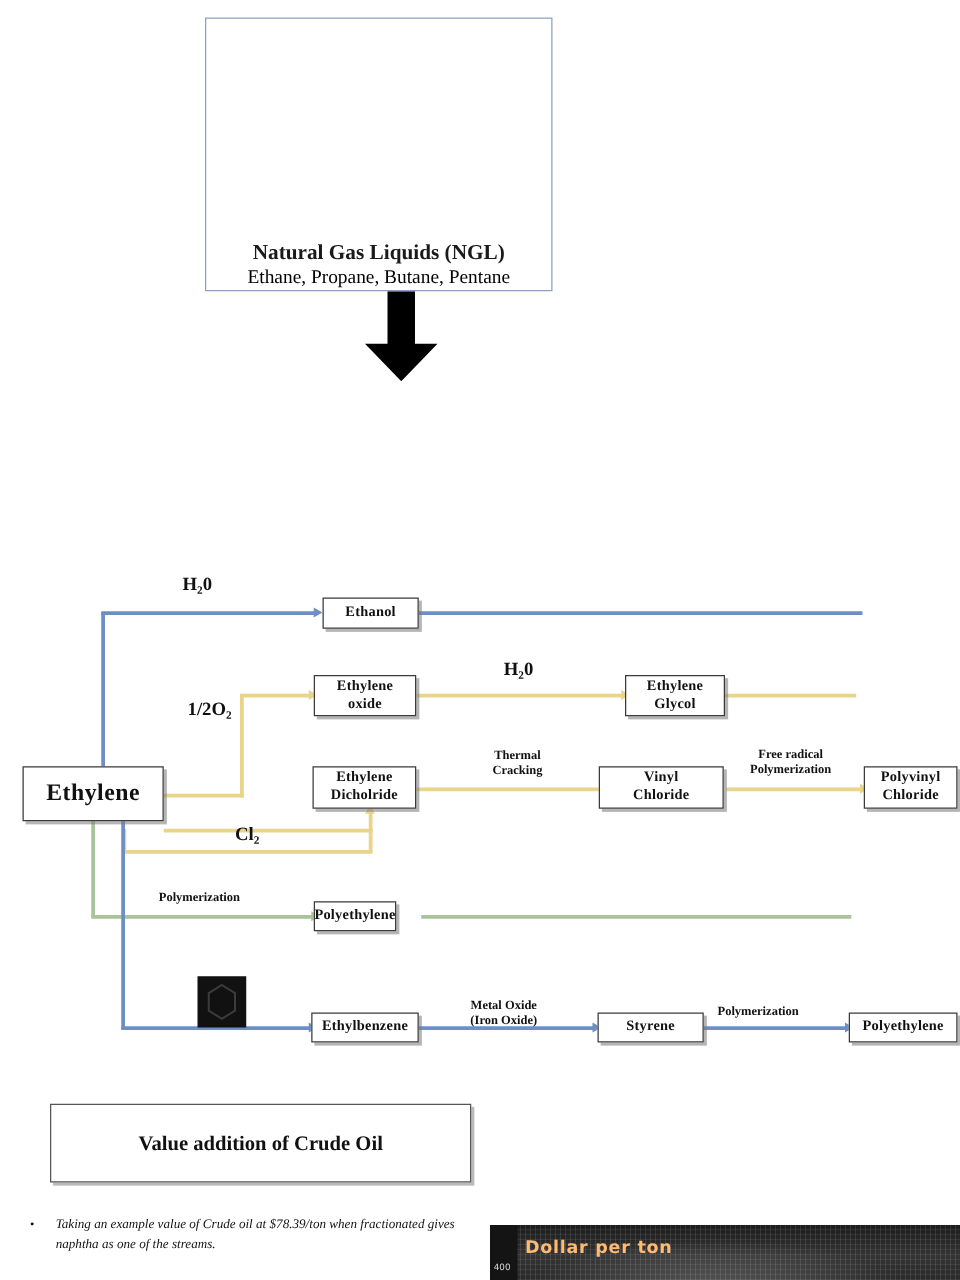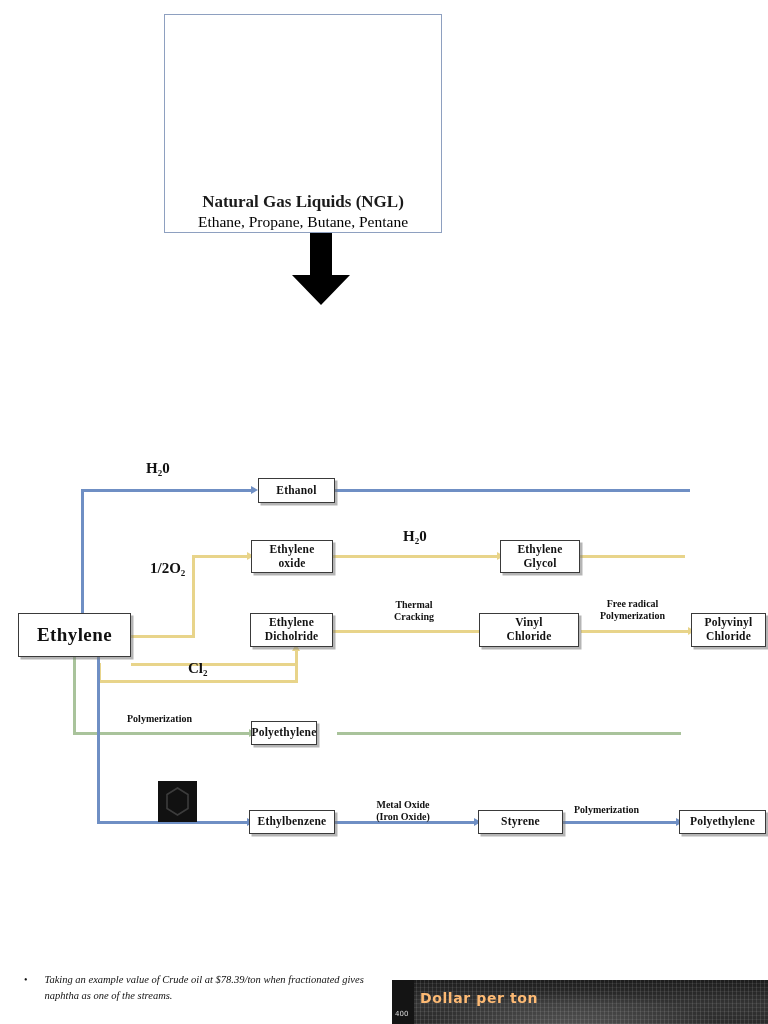--- a/index.html
+++ b/index.html
@@ -352,20 +352,23 @@
   <div class="lbl" style="left:586px; top:598px; width:93px;">Free radical
 Polymerization</div>
 
   <div class="lbl" style="left:127px; top:713px;">Polymerization</div>
 
   <div class="lbl" style="left:363px; top:787px; width:80px;margin-top:12px;">Metal Oxide
 (Iron Oxide)</div>
 
   <div class="lbl" style="left:574px; top:804px;">Polymerization</div>
 
+  <div id="value-box">
+    <span>Value addition of Crude Oil</span>
+  </div>
 
   <div id="bullet-row">
     <span class="dot">•</span>
     <span class="txt">Taking an example value of Crude oil at  $78.39/ton when fractionated gives naphtha as one of the streams.</span>
   </div>
 
   <div id="chart-panel">
     <div class="noise"></div>
     <div class="leftcap"></div>
     <div id="chart-title">Dollar per ton</div>

